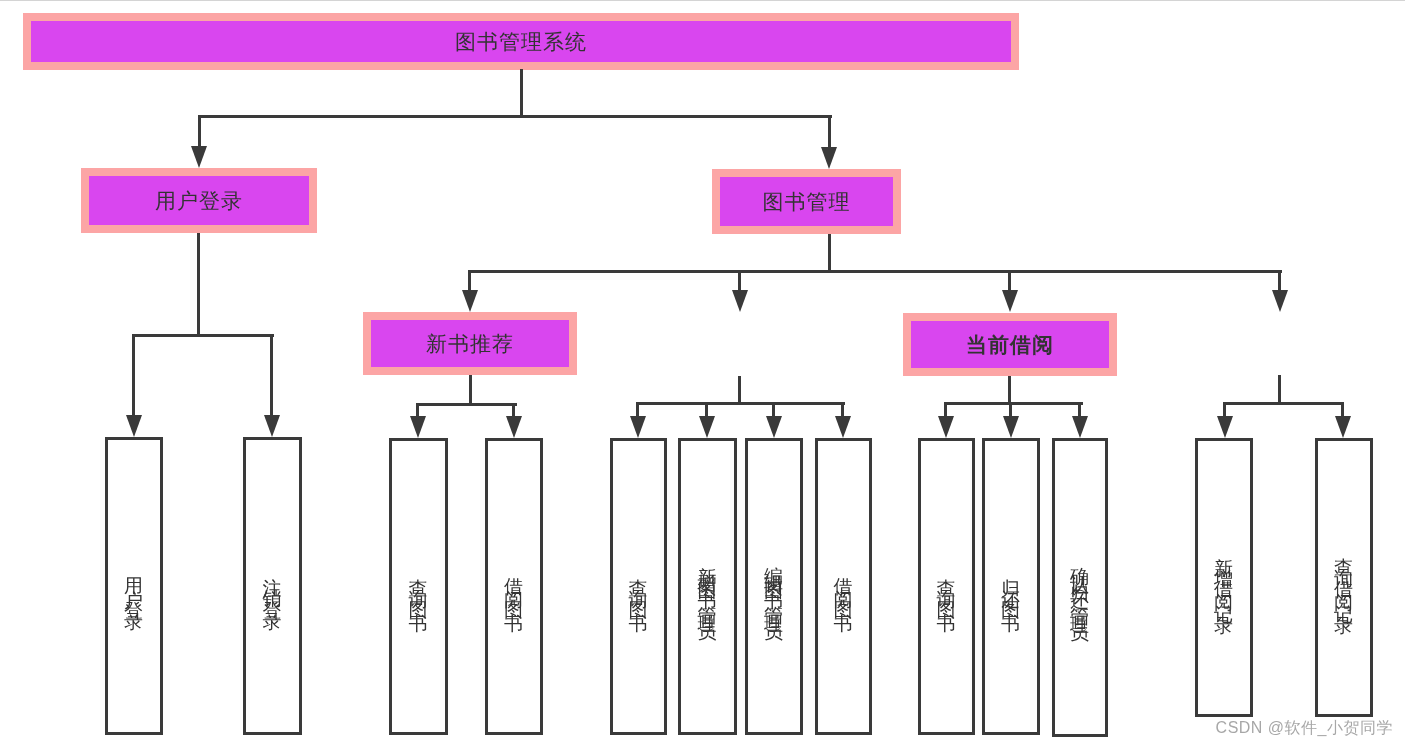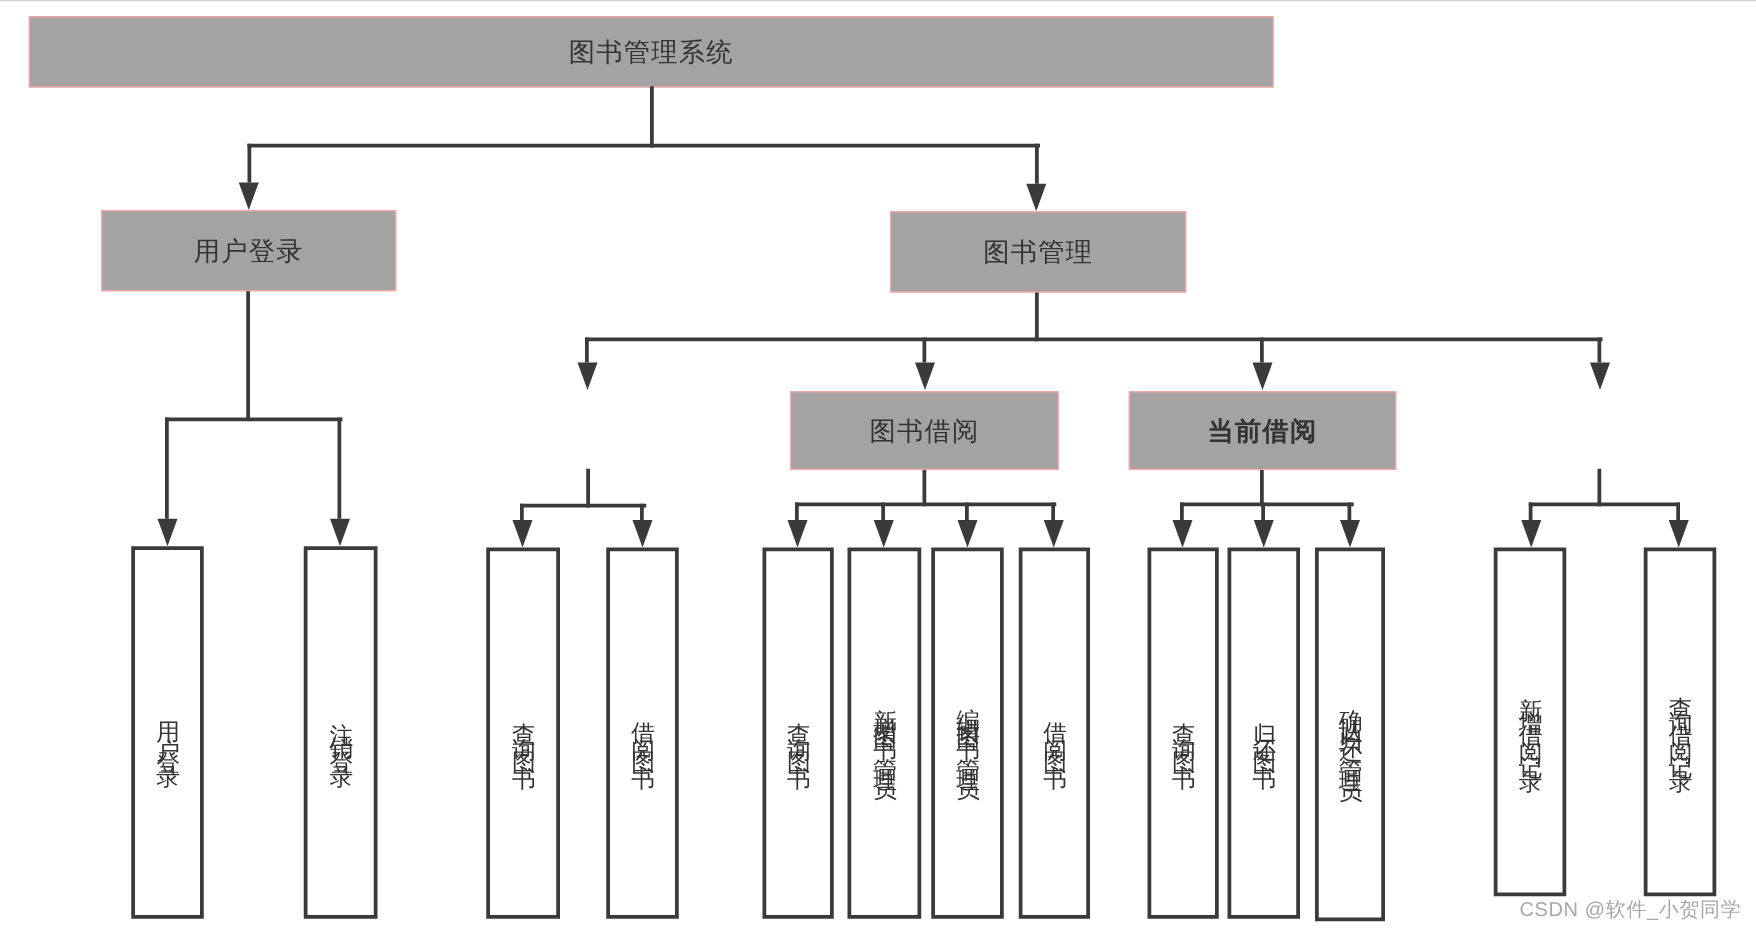--- a/index.html
+++ b/index.html
@@ -6,22 +6,22 @@
   #stage{
     position:relative;
     width:1405px;height:747px;
     background:#ffffff;
     overflow:hidden;
     font-family:"Liberation Sans","DejaVu Sans",sans-serif;
   }
   .box{
     position:absolute;
     box-sizing:border-box;
-    border:1px solid #fca5a5;
-    background:#a3a3a3;
+    border:8px solid #fca5a5;
+    background:#d946ef;
     display:flex;align-items:center;justify-content:center;
     font-size:21px;color:#333333;
     letter-spacing:1px;
     white-space:nowrap;
   }
   .vbox{
     position:absolute;
     box-sizing:border-box;
     border:3px solid #3a3a3a;
     background:#ffffff;
@@ -60,41 +60,41 @@
   <div class="box" style="left:23px;top:13px;width:996px;height:57px;">图书管理系统</div>
 
   <div class="line" style="left:520px;top:69px;width:3px;height:49px;"></div>
   <div class="line" style="left:198px;top:115px;width:634px;height:3px;"></div>
   <div class="line" style="left:198px;top:115px;width:3px;height:31px;"></div>
   <div class="arr" style="left:191px;top:146px;"></div>
   <div class="line" style="left:828px;top:115px;width:3px;height:32px;"></div>
   <div class="arr" style="left:821px;top:147px;"></div>
 
   <div class="box" style="left:81px;top:168px;width:236px;height:65px;">用户登录</div>
-  <div class="box" style="left:712px;top:169px;width:237px;height:65px;">图书管理</div>
+  <div class="box" style="left:712px;top:169px;width:189px;height:65px;">图书管理</div>
 
   <div class="line" style="left:197px;top:233px;width:3px;height:103px;"></div>
   <div class="line" style="left:132px;top:334px;width:142px;height:3px;"></div>
   <div class="line" style="left:132px;top:334px;width:3px;height:81px;"></div>
   <div class="arr" style="left:126px;top:415px;"></div>
   <div class="line" style="left:270px;top:334px;width:3px;height:81px;"></div>
   <div class="arr" style="left:264px;top:415px;"></div>
 
   <div class="line" style="left:828px;top:234px;width:3px;height:39px;"></div>
   <div class="line" style="left:468px;top:270px;width:814px;height:3px;"></div>
   <div class="line" style="left:468px;top:270px;width:3px;height:20px;"></div>
   <div class="arr" style="left:462px;top:290px;"></div>
   <div class="line" style="left:738px;top:270px;width:3px;height:20px;"></div>
   <div class="arr" style="left:732px;top:290px;"></div>
   <div class="line" style="left:1008px;top:270px;width:3px;height:20px;"></div>
   <div class="arr" style="left:1002px;top:290px;"></div>
   <div class="line" style="left:1278px;top:270px;width:3px;height:20px;"></div>
   <div class="arr" style="left:1272px;top:290px;"></div>
 
-  <div class="box" style="left:632px;top:313px;width:215px;height:63px;">图书借阅</div>
+  <div class="box" style="left:363px;top:312px;width:214px;height:63px;">新书推荐</div>
   <div class="box" style="left:903px;top:313px;width:214px;height:63px;font-weight:bold;">当前借阅</div>
 
   <div class="line" style="left:469px;top:375px;width:3px;height:31px;"></div>
   <div class="line" style="left:416px;top:403px;width:101px;height:3px;"></div>
   <div class="line" style="left:416px;top:403px;width:3px;height:13px;"></div>
   <div class="arr" style="left:410px;top:416px;"></div>
   <div class="line" style="left:512px;top:403px;width:3px;height:13px;"></div>
   <div class="arr" style="left:506px;top:416px;"></div>
 
   <div class="line" style="left:738px;top:376px;width:3px;height:29px;"></div>

